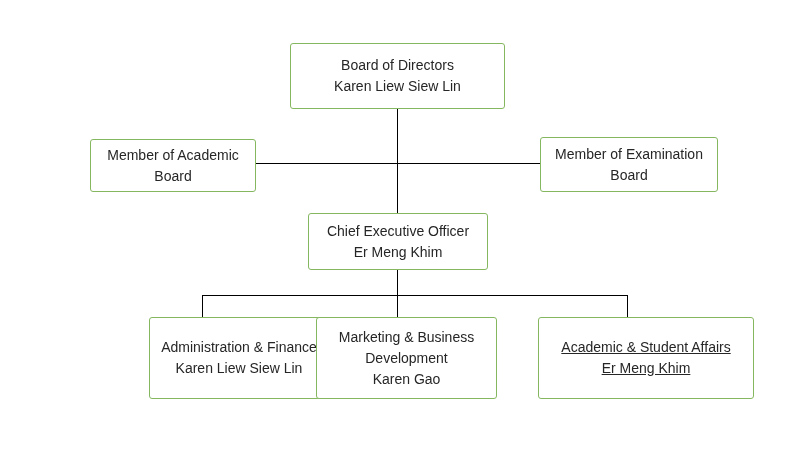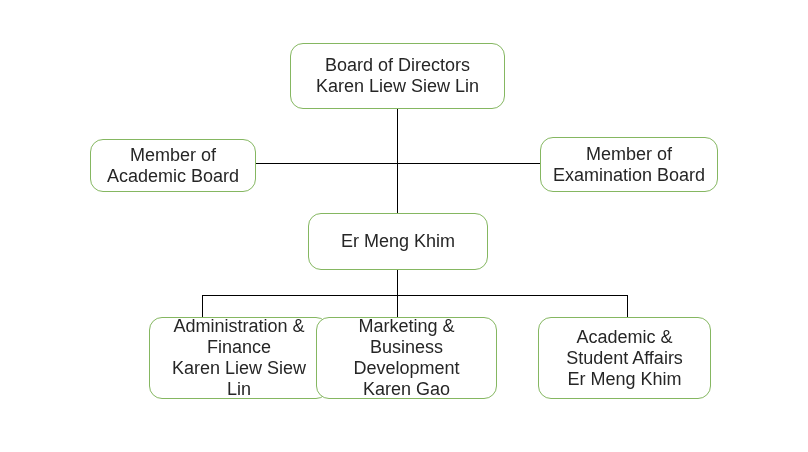--- a/index.html
+++ b/index.html
@@ -9,44 +9,44 @@
     height: 452px;
     background: var(--bg, #ffffff);
     font-family: "Liberation Sans", sans-serif;
     color: var(--text, #262626);
     overflow: hidden;
   }
   .node {
     position: absolute;
     box-sizing: border-box;
     border: 1.5px solid var(--box-border, #85b761);
-    border-radius: 13px;
+    border-radius: 3px;
     background: #ffffff;
     display: flex;
     flex-direction: column;
     justify-content: center;
     align-items: flex-start;
     text-align: center;
-    font-size: 18px;
+    font-size: 14px;
     line-height: 21px;
     padding: 0 8px;
   }
   .node-title, .node-person { width: 100%; }
   .vline, .hline { position: absolute; background: var(--connector, #000000); }
   .vline { width: 1px; }
   .hline { height: 1px; }
 
   
   #node-board     { left: 290px; top: 43px;  width: 215px; height: 66px; }
   #node-acadboard { left: 90px;  top: 139px; width: 166px; height: 53px; }
   #node-examboard { left: 540px; top: 137px; width: 178px; height: 55px; }
   #node-ceo       { left: 308px; top: 213px; width: 180px; height: 57px; }
   #node-admin     { left: 112px; top: 317px; width: 180px; height: 82px; margin-left: 37px; }
   #node-marketing { left: 316px; top: 317px; width: 181px; height: 82px; }
-  #node-affairs   { left: 538px; top: 317px; width: 173px; height: 82px; }
+  #node-affairs   { left: 538px; top: 317px; width: 216px; height: 82px; text-decoration: underline; }
 
   
   #line-board-ceo   { left: 397px; top: 109px; height: 104px; }
   #line-members     { left: 256px; top: 163px; width: 284px; }
   #line-ceo-down    { left: 397px; top: 270px; height: 26px; }
   #line-branch      { left: 202px; top: 295px; width: 426px; }
   #line-drop-left   { left: 202px; top: 296px; height: 21px; }
   #line-drop-mid    { left: 397px; top: 296px; height: 21px; }
   #line-drop-right  { left: 627px; top: 296px; height: 21px; }
 </style>
@@ -70,20 +70,21 @@
 
   <div class="node" id="node-examboard">
     <div class="node-title">Member of Examination Board</div>
   </div>
 
   <div class="node" id="node-acadboard">
     <div class="node-title">Member of Academic Board</div>
   </div>
 
   <div class="node" id="node-ceo">
+    <div class="node-title">Chief Executive Officer</div>
     <div class="node-person">Er Meng Khim</div>
   </div>
 
   <div class="node" id="node-admin">
     <div class="node-title">Administration &amp; Finance</div>
     <div class="node-person">Karen Liew Siew Lin</div>
   </div>
 
   <div class="node" id="node-marketing">
     <div class="node-title">Marketing &amp; Business Development</div>

